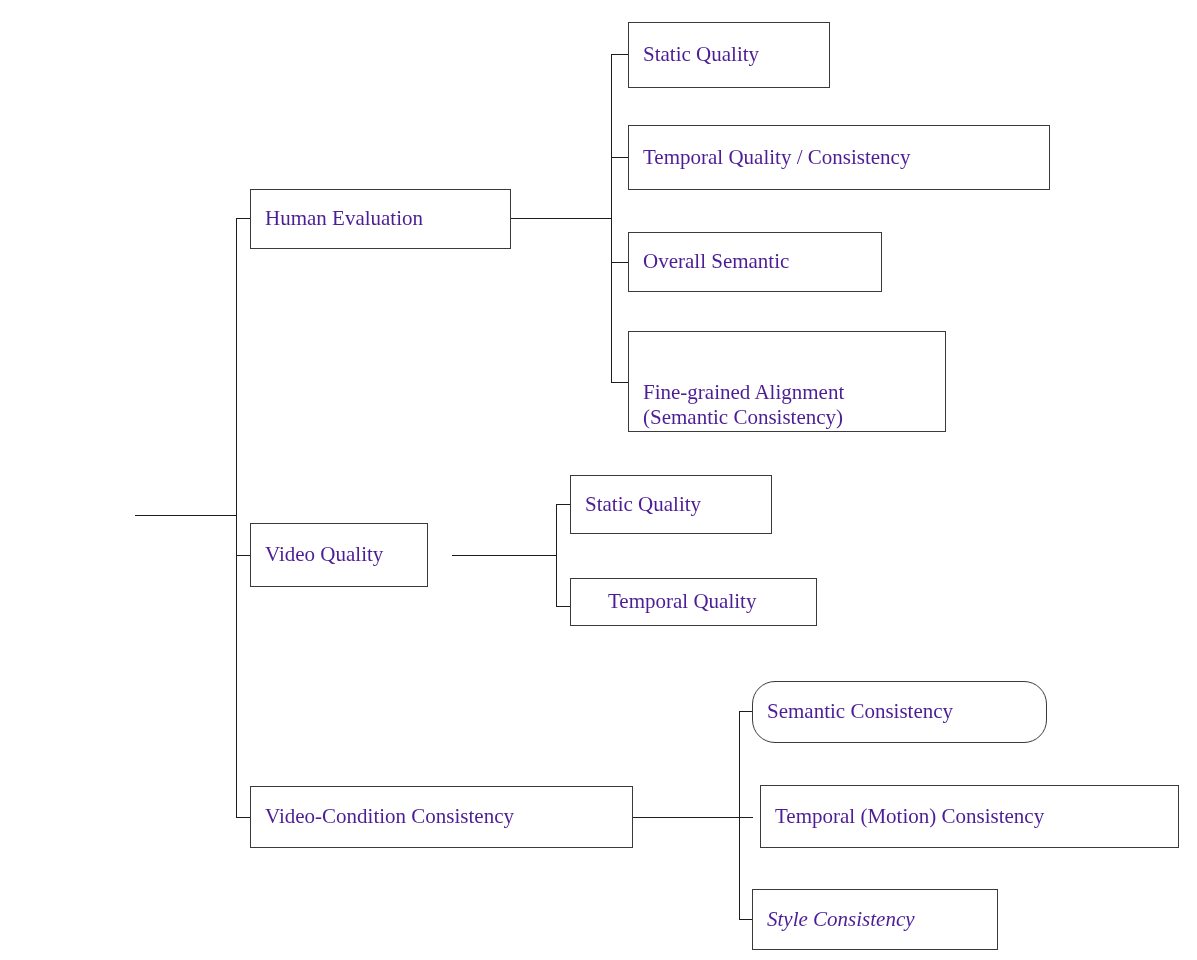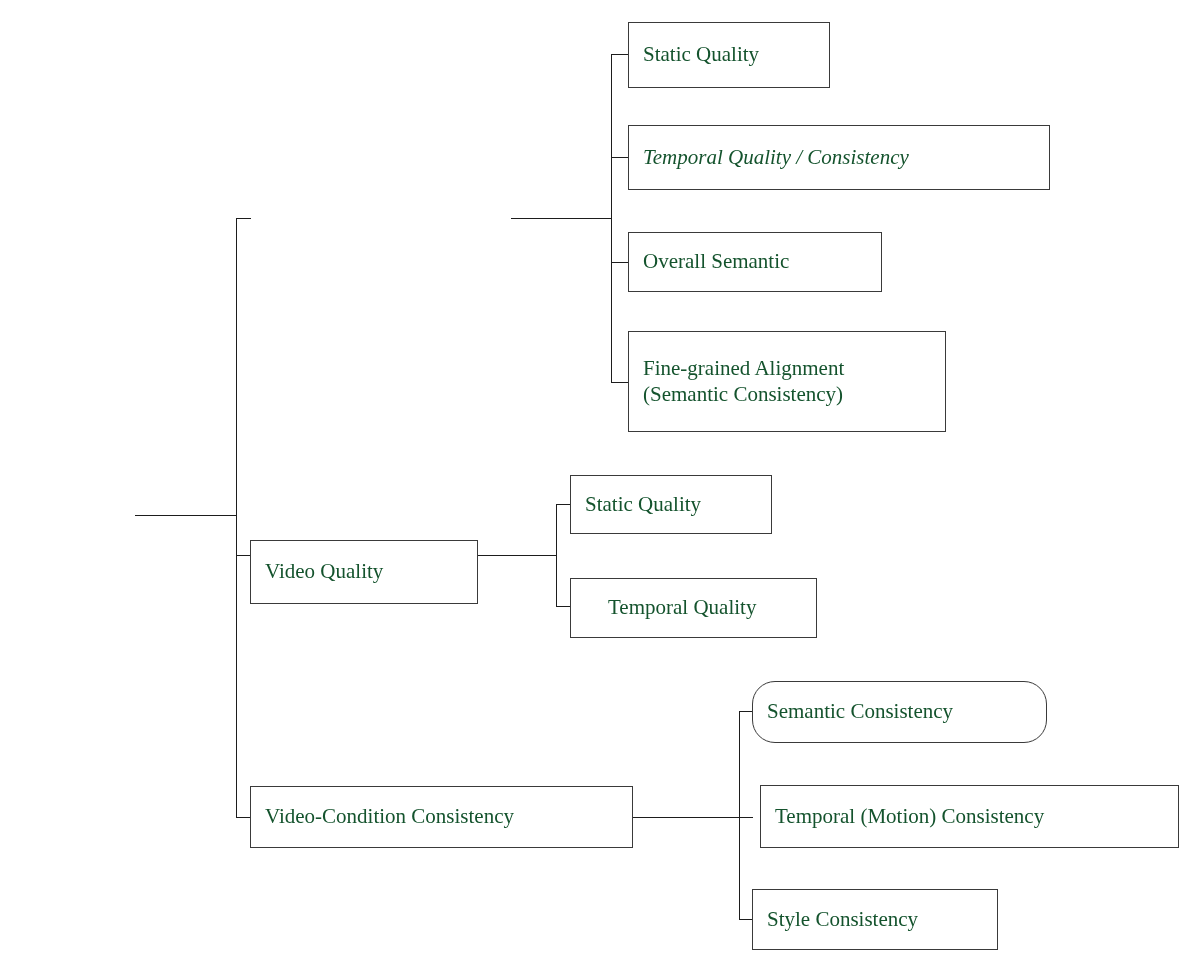--- a/index.html
+++ b/index.html
@@ -15,21 +15,21 @@
     overflow: hidden;
     font-family: "Liberation Serif", "DejaVu Serif", serif;
   }
   .node {
     position: absolute;
     box-sizing: border-box;
     border: 1.2px solid #3a3a3a;
     background: #ffffff;
     display: flex;
     align-items: center;
-    color: #14532d;
+    color: #4c1d95;
     font-size: 21px;
     line-height: 1.22;
     white-space: pre-line;
     padding-left: 14px;
     padding-right: 14px;
   }
   .node .nlabel {
     display: block;
     white-space: pre-line;
   }
@@ -65,59 +65,62 @@
   <div class="edge h" style="left:556px; top:504px; width:15px;"></div>
   <div class="edge h" style="left:556px; top:606px; width:15px;"></div>
 
   <div class="edge h" style="left:633px; top:817px; width:107px;"></div>
   <div class="edge v" style="left:739px; top:711px; height:208px;"></div>
   <div class="edge h" style="left:739px; top:711px; width:14px;"></div>
   <div class="edge h" style="left:739px; top:817px; width:14px;"></div>
   <div class="edge h" style="left:739px; top:919px; width:14px;"></div>
 
 
+  <div class="node" style="left:250px; top:189px; width:261px; height:60px;">
+    <span class="nlabel">Human Evaluation</span>
+  </div>
 
-  <div class="node" style="left:250px; top:523px; width:228px; height:64px;margin-top:17px;">
+  <div class="node" style="left:250px; top:523px; width:178px; height:64px;">
     <span class="nlabel">Video Quality</span>
   </div>
 
   <div class="node" style="left:250px; top:786px; width:383px; height:62px;">
     <span class="nlabel">Video-Condition Consistency</span>
   </div>
 
   <div class="node" style="left:628px; top:22px; width:202px; height:66px;">
     <span class="nlabel">Static Quality</span>
   </div>
 
-  <div class="node" style="left:628px; top:125px; width:422px; height:65px;font-style:italic;">
+  <div class="node" style="left:628px; top:125px; width:422px; height:65px;">
     <span class="nlabel">Temporal Quality / Consistency</span>
   </div>
 
   <div class="node" style="left:628px; top:232px; width:254px; height:60px;">
     <span class="nlabel">Overall Semantic</span>
   </div>
 
-  <div class="node" style="left:628px; top:331px; width:318px; height:101px;">
+  <div class="node" style="left:628px; top:331px; width:318px; height:101px;align-items:flex-end;">
     <span class="nlabel">Fine-grained Alignment
 (Semantic Consistency)</span>
   </div>
 
   <div class="node" style="left:570px; top:475px; width:202px; height:59px;">
     <span class="nlabel">Static Quality</span>
   </div>
 
-  <div class="node" style="left:570px; top:578px; width:247px; height:60px;padding-left:37px;">
+  <div class="node" style="left:570px; top:578px; width:247px; height:48px;padding-left:37px;">
     <span class="nlabel">Temporal Quality</span>
   </div>
 
   <div class="node" style="left:752px; top:681px; width:295px; height:62px;border-radius:23px;">
     <span class="nlabel">Semantic Consistency</span>
   </div>
 
   <div class="node" style="left:752px; top:785px; width:419px; height:63px;margin-left:8px;">
     <span class="nlabel">Temporal (Motion) Consistency</span>
   </div>
 
-  <div class="node" style="left:752px; top:889px; width:246px; height:61px;">
+  <div class="node" style="left:752px; top:889px; width:246px; height:61px;font-style:italic;">
     <span class="nlabel">Style Consistency</span>
   </div>
 
 </div>
 
 </body></html>

